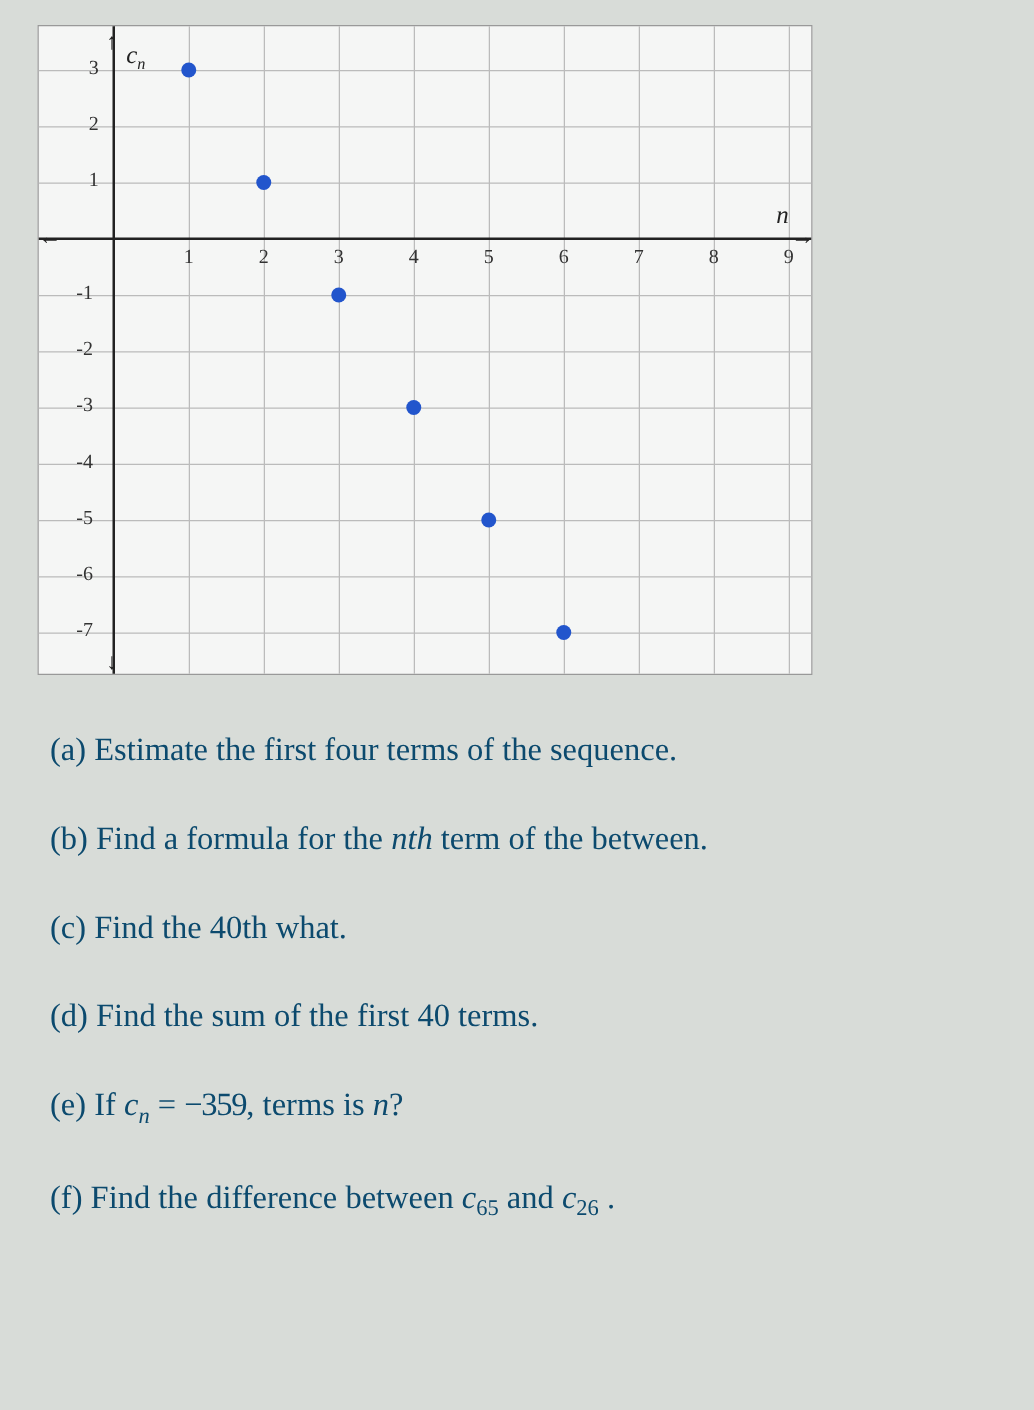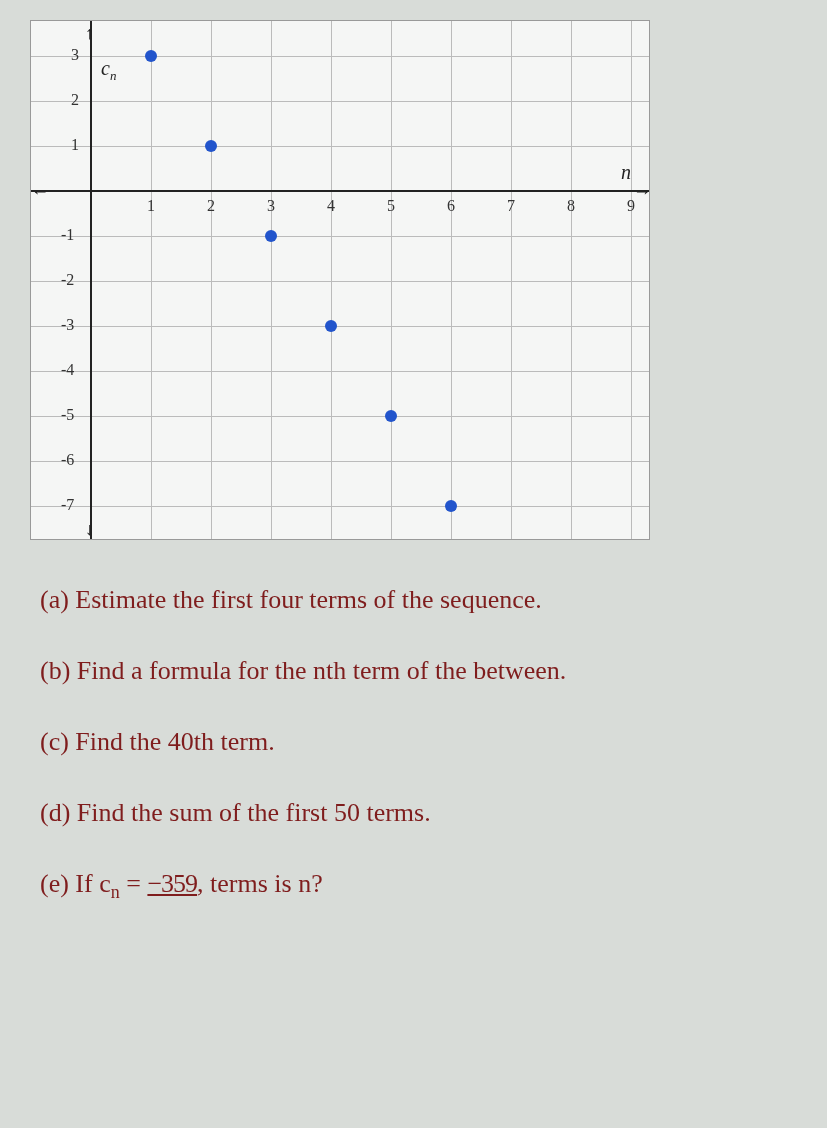--- a/index.html
+++ b/index.html
@@ -62,28 +62,28 @@
     }
     .arrow {
       position: absolute;
       font-size: 18px;
       color: #222;
     }
     .questions {
       padding: 10px 10px 0 10px;
       font-size: 26px;
       line-height: 1.5;
-      color: #7f1d1d;
+      color: #0c4a6e;
     }
     .questions p {
       margin-bottom: 32px;
     }
-    .neg { letter-spacing: -1px; text-decoration: underline; }
+    .neg { letter-spacing: -1px; }
     sub { font-size: 18px; vertical-align: sub; }
-    .ital { font-family: 'Times New Roman', serif; }
+    .ital { font-style: italic; font-family: 'Times New Roman', serif; }
   </style>
 </head>
 <body>
 
 <div class="graph-container">
   <div class="graph-inner" id="graph-inner">
       <div class="grid-line v" style="left: 60px;"></div>
       <div class="grid-line v" style="left: 120px;"></div>
       <div class="grid-line v" style="left: 180px;"></div>
       <div class="grid-line v" style="left: 240px;"></div>
@@ -122,36 +122,39 @@
       <div class="tick-label" style="left: 40px; top: 25px;">3</div>
       <div class="tick-label" style="left: 40px; top: 70px;">2</div>
       <div class="tick-label" style="left: 40px; top: 115px;">1</div>
       <div class="tick-label" style="left: 30px; top: 205px;">-1</div>
       <div class="tick-label" style="left: 30px; top: 250px;">-2</div>
       <div class="tick-label" style="left: 30px; top: 295px;">-3</div>
       <div class="tick-label" style="left: 30px; top: 340px;">-4</div>
       <div class="tick-label" style="left: 30px; top: 385px;">-5</div>
       <div class="tick-label" style="left: 30px; top: 430px;">-6</div>
       <div class="tick-label" style="left: 30px; top: 475px;">-7</div>
-      <div class="axis-label" style="left: 70px; top: 12px; margin-top: 24px;">c<sub>n</sub></div>
+      <div class="axis-label" style="left: 70px; top: 12px;">c<sub>n</sub></div>
       <div class="axis-label" style="left: 590px; top: 140px;">n</div>
       <div class="point" style="left: 120px; top: 35px;"></div>
       <div class="point" style="left: 180px; top: 125px;"></div>
       <div class="point" style="left: 240px; top: 215px;"></div>
       <div class="point" style="left: 300px; top: 305px;"></div>
       <div class="point" style="left: 360px; top: 395px;"></div>
       <div class="point" style="left: 420px; top: 485px;"></div>
     </div>
 </div>
 
 <div class="questions">
   <p>(a) Estimate the first four terms of the sequence.</p>
   <p>
     <span>(b) Find a formula for the </span><span class="ital">nth</span><span> term of the between.</span>
   </p>
   <p>
-    <span>(c) Find the </span><span>40th</span><span> term.</span>
+    <span>(c) Find the </span><span>40th</span><span> what.</span>
   </p>
-  <p>(d) Find the sum of the first 50 terms.</p>
+  <p>(d) Find the sum of the first 40 terms.</p>
   <p>
     <span>(e) If </span><span class="ital">c</span><sub class="ital">n</sub><span> = </span><span class="neg">−359</span><span>, terms is </span><span class="ital">n</span><span>?</span>
+  </p>
+  <p>
+    <span>(f) Find the difference between </span><span class="ital">c</span><sub>65</sub><span> and </span><span class="ital">c</span><sub>26</sub><span> .</span>
   </p>
 </div>
 
 </body></html>

